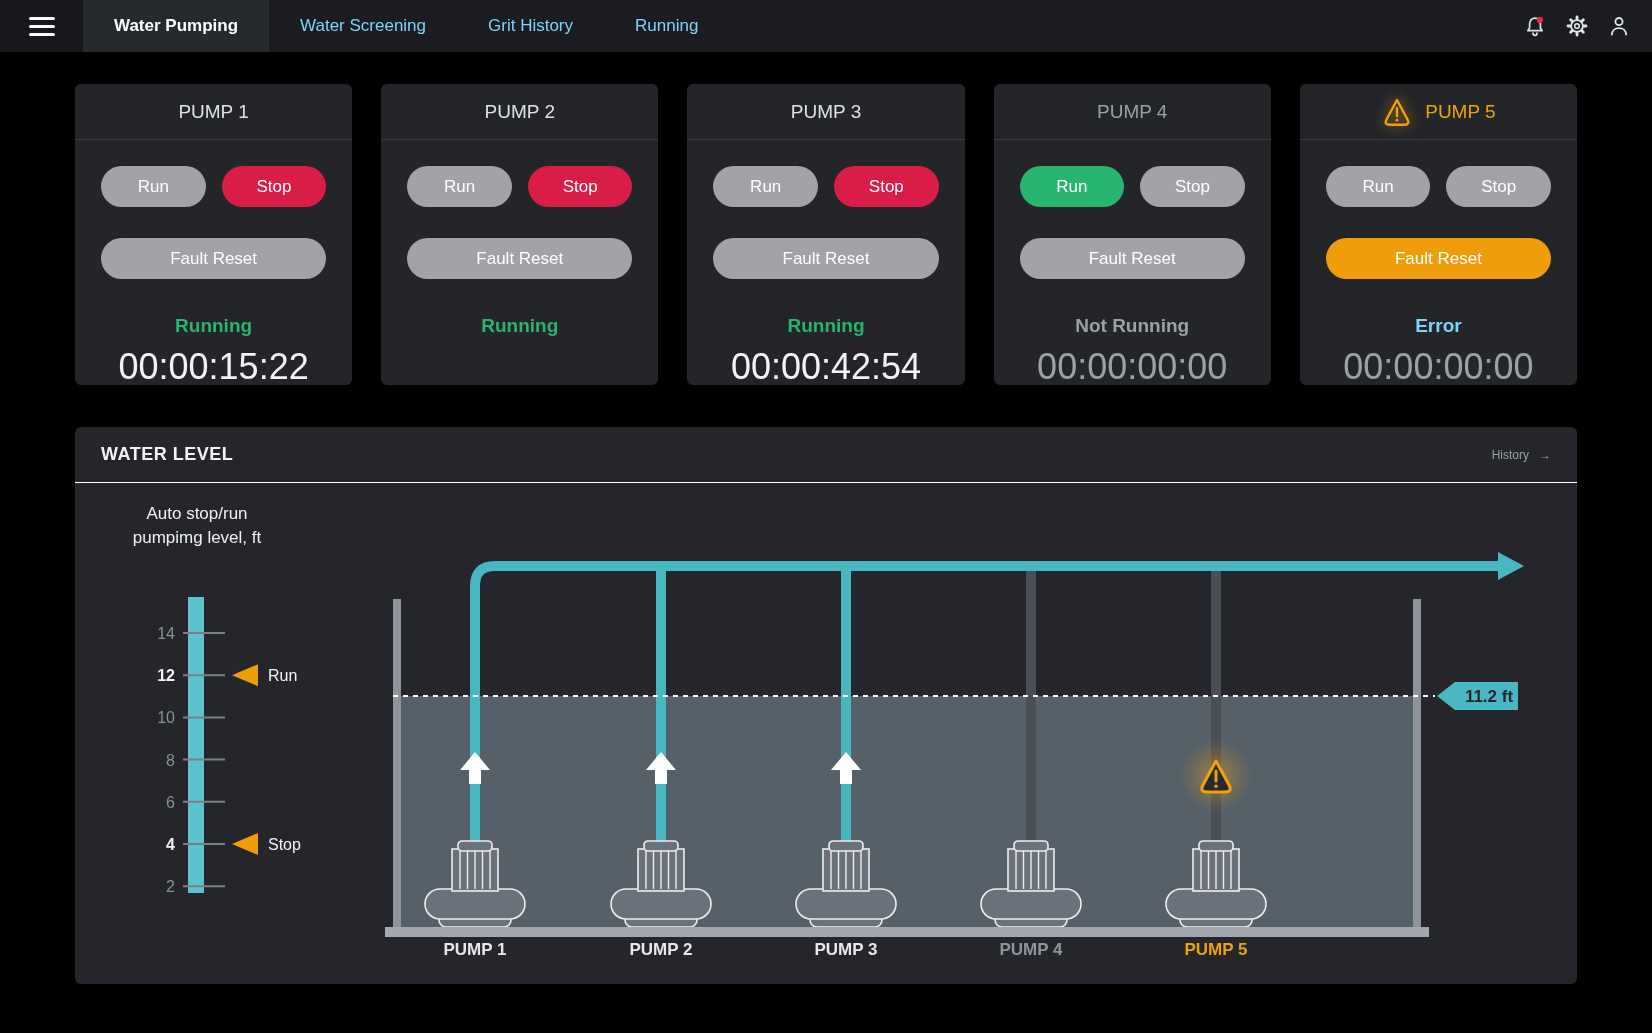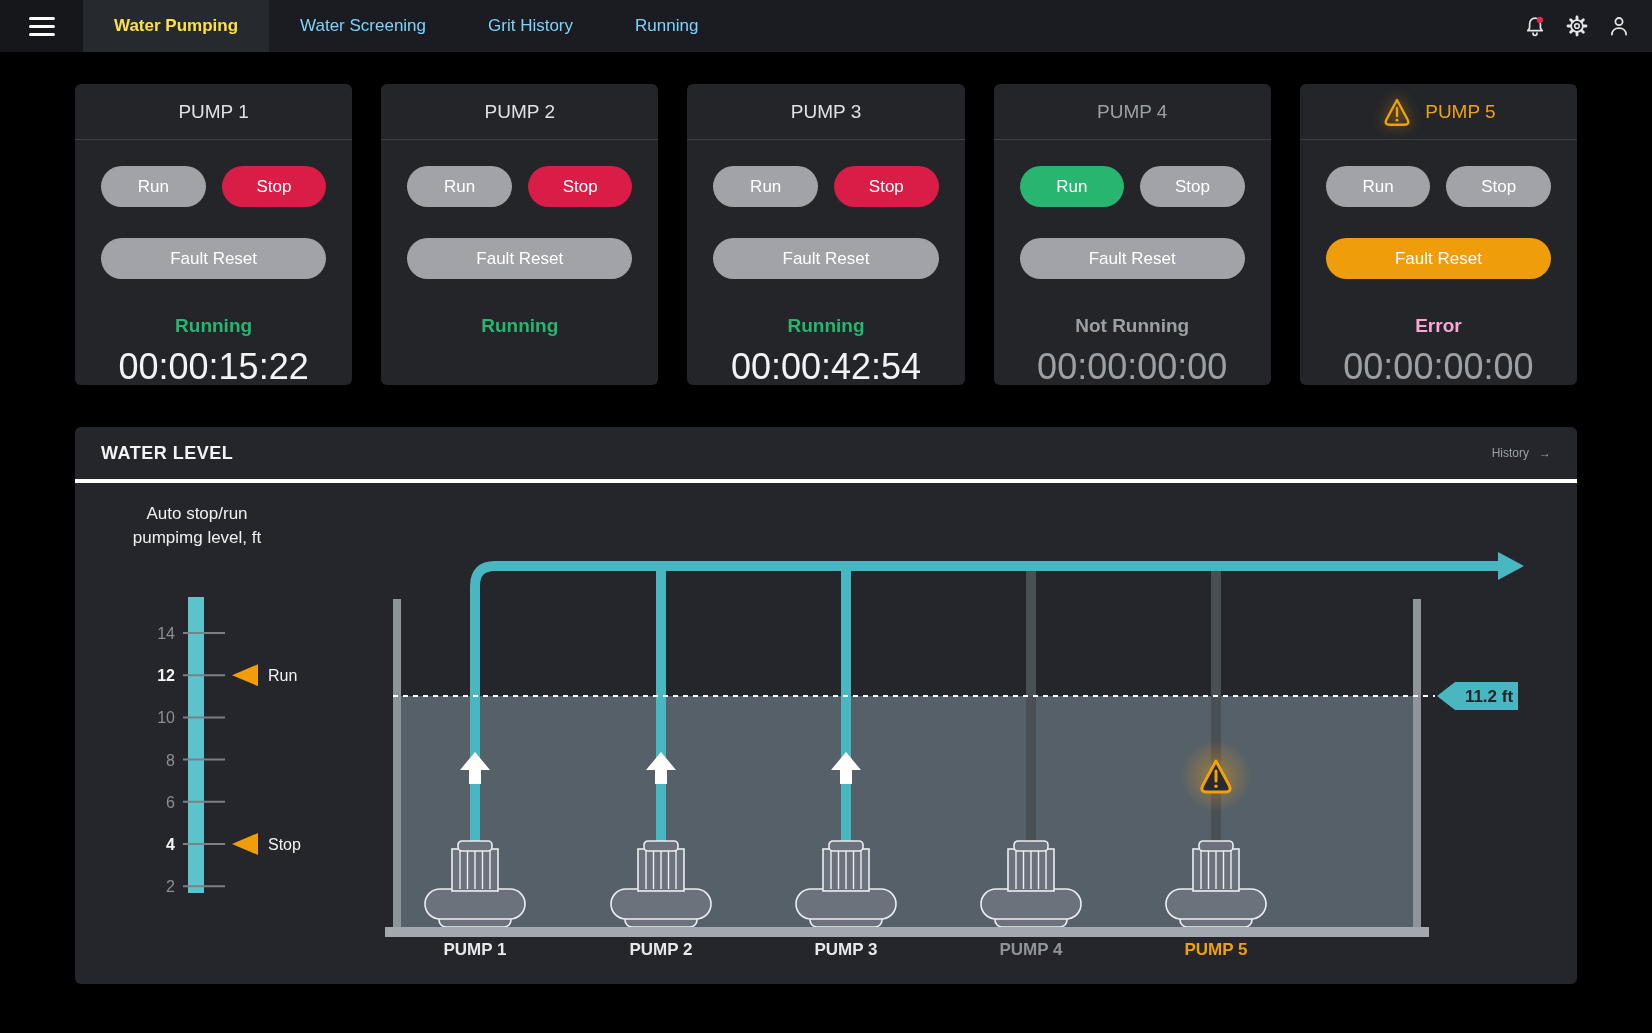--- a/index.html
+++ b/index.html
@@ -7,21 +7,21 @@
   body { font-family:"Liberation Sans", sans-serif; }
   .page { position:relative; width:1652px; height:1033px; background:#000; overflow:hidden; }
 
   
   .topbar { display:flex; align-items:stretch; height:52px; background:#1a1c21; }
   .menu-btn { width:83px; background:#15171b; display:flex; align-items:center; justify-content:center; cursor:pointer; }
   .menu-btn .bars { display:flex; flex-direction:column; gap:5px; }
   .menu-btn .bars span { display:block; width:26px; height:3px; background:#fff; border-radius:2px; }
   .tabs { display:flex; align-items:stretch; }
   .tab { display:flex; align-items:center; padding:0 31px; font-size:17px; color:#7dd3fc; cursor:pointer; }
-  .tab.active { background:#26292e; color:#fde047; font-weight:bold; }
+  .tab.active { background:#26292e; color:#ffffff; font-weight:bold; }
   .topbar-actions { margin-left:auto; display:flex; align-items:center; gap:16px; padding-right:20px; }
   .icon-btn { width:26px; height:26px; display:flex; align-items:center; justify-content:center; cursor:pointer; }
   .icon-btn svg { width:24px; height:24px; }
 
   
   .cards-row { display:flex; gap:29px; margin:32px 75px 0; }
   .card { flex:1; height:301px; background:#232529; border-radius:6px; display:flex; flex-direction:column; }
   .card-header { height:56px; flex:none; display:flex; align-items:center; justify-content:center; gap:12px;
                  border-bottom:1px solid #3b3e43; font-size:19px; color:#dfe2e5; font-weight:500; }
   .card.state-idle .card-header { color:#9ba0a6; }
@@ -32,28 +32,28 @@
   .btn { border:none; height:41px; border-radius:21px; font-size:17px; color:#fff; font-family:inherit; cursor:pointer; }
   .btn-half { flex:1; }
   .btn-full { width:100%; margin-top:31px; }
   .btn-gray { background:#a1a3a8; }
   .btn-green { background:#27b56f; }
   .btn-red { background:#da1d46; }
   .btn-orange { background:#ef9d0b; }
   .status { margin-top:36px; text-align:center; font-size:19px; font-weight:bold; }
   .card.state-running .status { color:#27b56f; }
   .card.state-idle .status { color:#9ba0a6; }
-  .card.state-error .status { color:#f9a8d4; }
+  .card.state-error .status { color:#7dd3fc; }
   .timer { margin-top:9px; text-align:center; font-size:36px; color:#f2f3f5; }
   .card.state-idle .timer, .card.state-error .timer { color:#9ba0a6; }
 
   
   .panel { margin:42px 75px 0; height:557px; background:#24262b; border-radius:6px; }
   .panel-header { height:56px; display:flex; align-items:center; justify-content:space-between;
-                  padding:0 26px; border-bottom:4px solid #ffffff; }
+                  padding:0 26px; border-bottom:1px solid #ffffff; }
   .panel-title { color:#f2f3f5; font-size:18px; font-weight:bold; letter-spacing:.5px; }
   .history-link { color:#9aa0a6; font-size:12px; display:flex; gap:10px; align-items:center; cursor:pointer; }
   .panel-body { position:relative; height:501px; }
   .panel-body svg.diagram { position:absolute; inset:0; }
 
   svg text { font-family:"Liberation Sans", sans-serif; }
   .scale-label { fill:#eef0f3; font-size:17px; }
   .tick-num { fill:#8b8f96; font-size:16px; }
   .tick-num-strong { fill:#f2f4f6; font-size:16px; font-weight:bold; }
   .marker-label { fill:#f2f4f6; font-size:16px; }

